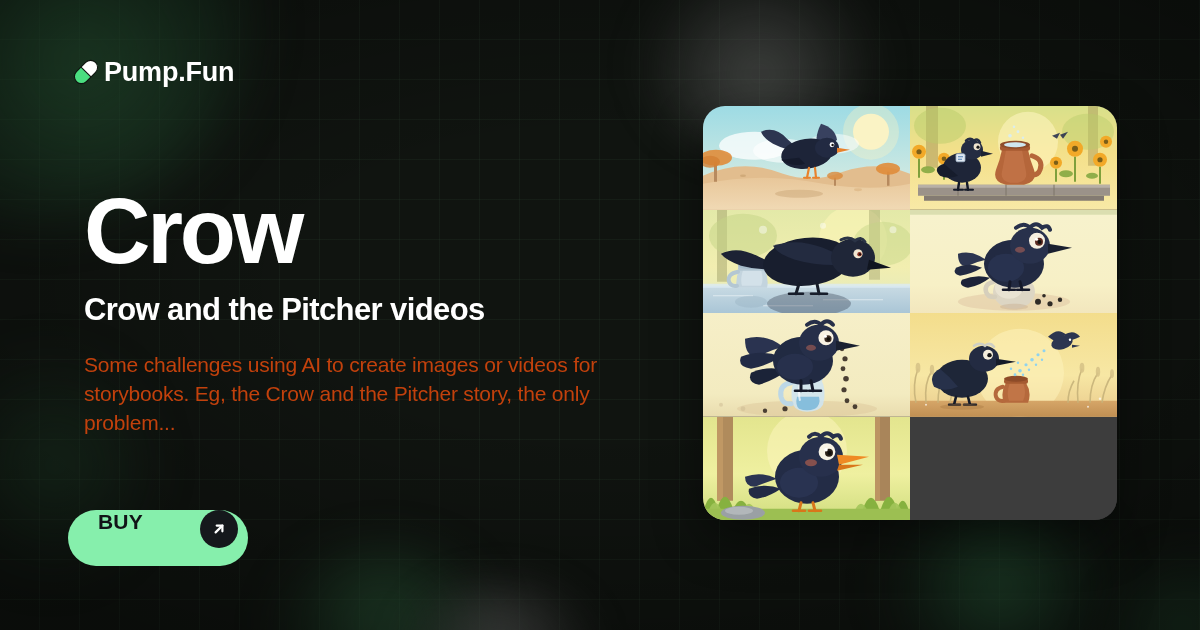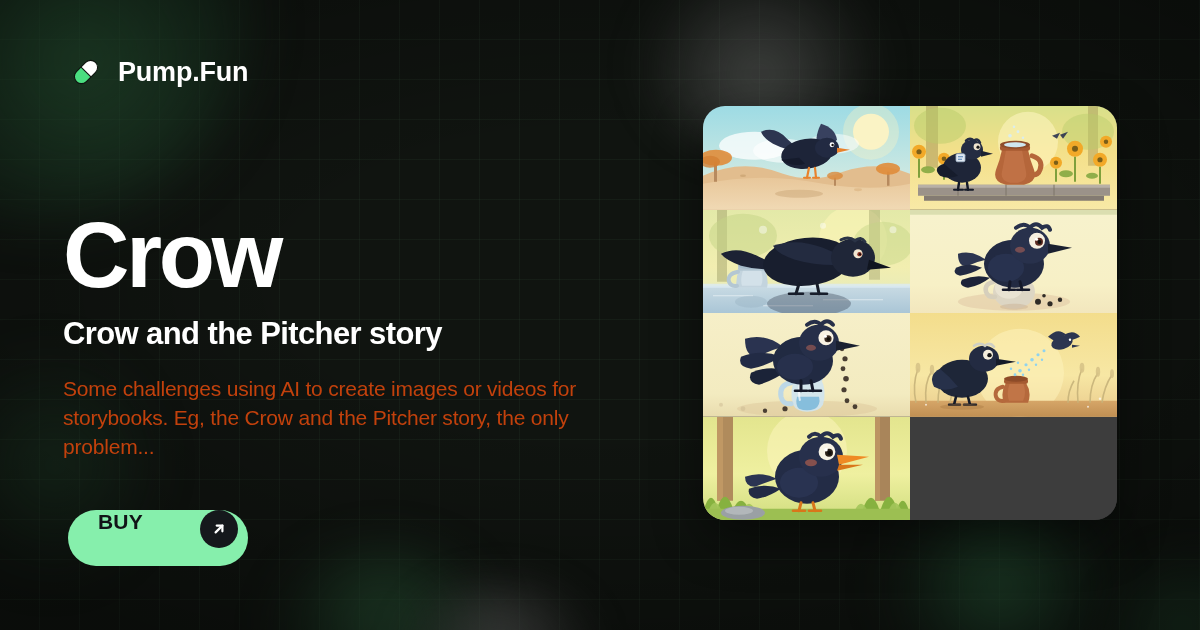--- a/index.html
+++ b/index.html
@@ -92,42 +92,40 @@
     pointer-events: none;
   }
 
   
   .brand {
     position: absolute;
     left: 68px;
     top: 54px;
     display: flex;
     align-items: center;
-    gap: 14px;
   }
   .pill-icon {
     width: 36px;
     height: 36px;
     display: block;
   }
   .brand-name {
     font-size: 27px;
     font-weight: bold;
     color: #ffffff;
     letter-spacing: -0.2px;
     line-height: 1;
   }
 
   
   .copy {
     position: absolute;
-    left: 63px;
+    left: 84px;
     top: 186px;
     width: 560px;
-    margin-top: 24px;
   }
   .page-title {
     font-size: 92px;
     font-weight: bold;
     color: #ffffff;
     line-height: 0.98;
     letter-spacing: -3.2px;
     margin: 0;
   }
   .page-subtitle {
@@ -231,21 +229,21 @@
           <rect x="4.5" y="11" width="27" height="14" rx="7" fill="none" stroke="#0f130f" stroke-width="1.1"></rect>
           <line x1="18" y1="11" x2="18" y2="25" stroke="#0f130f" stroke-width="1.1"></line>
         </g>
       </svg>
     </span>
     <span class="brand-name">Pump.Fun</span>
   </div>
 
   <div class="copy">
     <h1 class="page-title">Crow</h1>
-    <h2 class="page-subtitle">Crow and the Pitcher story</h2>
+    <h2 class="page-subtitle">Crow and the Pitcher videos</h2>
     <p class="page-description">Some challenges using AI to create images or videos for storybooks. Eg, the Crow and the Pitcher story, the only problem...</p>
   </div>
 
   <button class="buy-button">
     <span class="buy-label">BUY</span>
     <span class="buy-arrow-badge">
       <svg width="20" height="20" viewBox="0 0 20 20" aria-hidden="true">
         <path d="M6.6 13.4 L13.4 6.6" stroke="#ffffff" stroke-width="2.2" stroke-linecap="round"></path>
         <path d="M7.7 6.6 H13.4 V12.3" stroke="#ffffff" stroke-width="2.2" stroke-linecap="round" stroke-linejoin="round" fill="none"></path>
       </svg>

